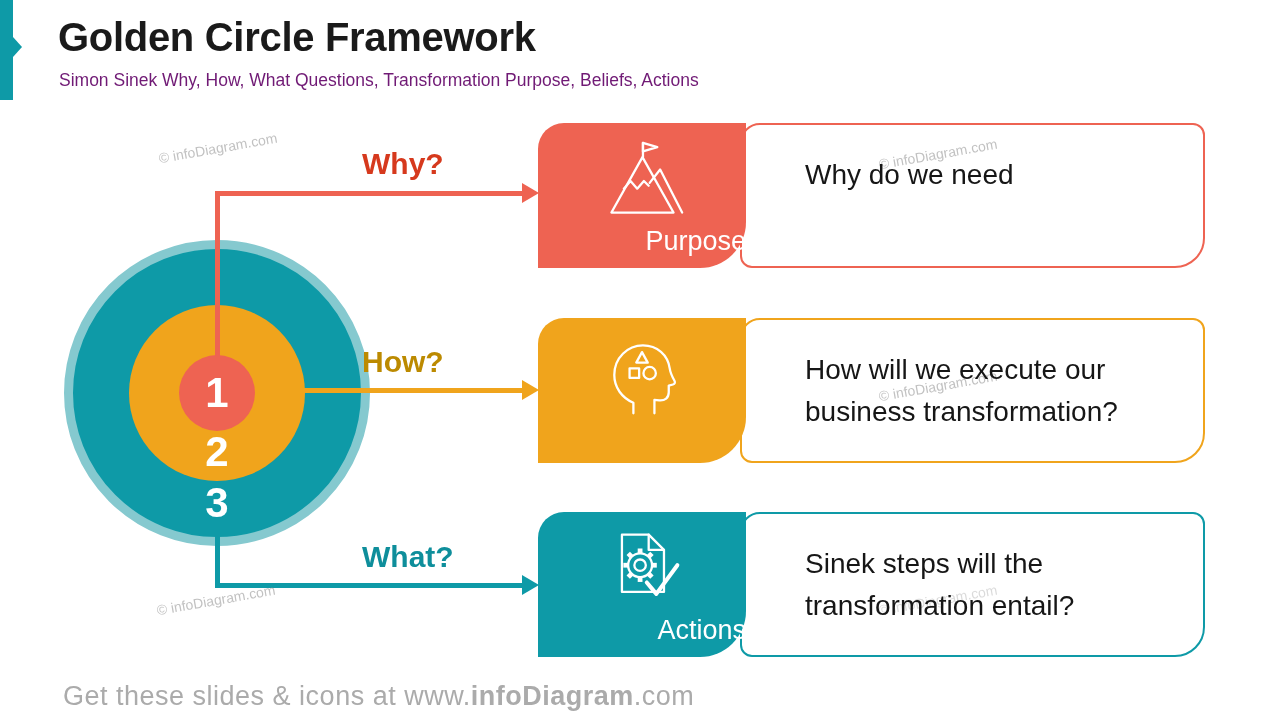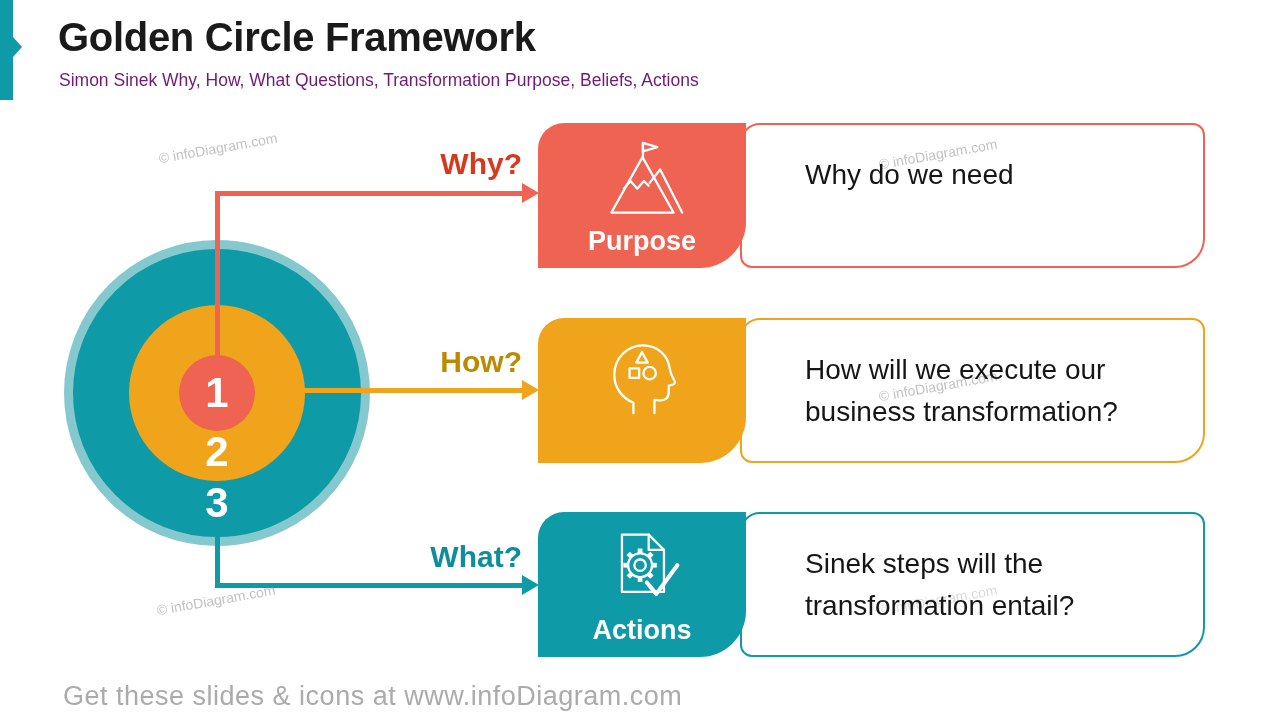--- a/index.html
+++ b/index.html
@@ -41,52 +41,52 @@
   #arrow-why   { left:522px; top:183px; width:0; height:0;
     border-left:17px solid var(--coral); border-top:10px solid transparent; border-bottom:10px solid transparent; }
   #line-how-h  { left:302px; top:388px; width:221px; height:5px; background:var(--orange); }
   #arrow-how   { left:522px; top:380px; width:0; height:0;
     border-left:17px solid var(--orange); border-top:10px solid transparent; border-bottom:10px solid transparent; }
   #line-what-v { left:215px; top:534px; width:5px; height:54px; background:var(--teal); }
   #line-what-h { left:215px; top:583px; width:308px; height:5px; background:var(--teal); }
   #arrow-what  { left:522px; top:575px; width:0; height:0;
     border-left:17px solid var(--teal); border-top:10px solid transparent; border-bottom:10px solid transparent; }
 
-  .q-label { position:absolute; left:362px; width:160px; text-align:right; z-index:3;
+  .q-label { position:absolute; left:362px; width:160px; text-align:left; z-index:3;
     font-size:30px; font-weight:700; color:var(--qc); }
   #q-why  { top:147px; }
   #q-how  { top:345px; }
   #q-what { top:540px; }
 
   
   .row { position:absolute; left:538px; width:667px; height:145px; }
   #row-0 { top:123px; }  #row-1 { top:318px; }  #row-2 { top:512px; }
   .row .card { position:absolute; left:202px; right:0; top:0; bottom:0;
     background:#ffffff; border:2px solid var(--rc);
     border-radius:20px 12px 30px 12px; }
   .row .block { position:absolute; left:0; top:0; width:208px; height:145px; z-index:4;
     background:var(--rc); border-radius:26px 0 46px 0; }
   .row .block-icon { position:absolute; left:61px; top:15px; width:86px; height:86px; z-index:5; }
-  .row .block-label { position:absolute; left:0; top:103px; width:208px; text-align:center; z-index:5;
-    color:#ffffff; font-size:27px; font-weight:700; }
+  .row .block-label { position:absolute; left:0; top:103px; width:208px; text-align:right; z-index:5;
+    color:#ffffff; font-size:27px; font-weight:400; }
   .row .card-text { position:absolute; left:267px; top:31px; z-index:5;
     font-size:28px; line-height:42px; font-weight:400; color:var(--body-text); }
 
   
   .wm { position:absolute; z-index:3; font-size:14px; color:var(--watermark-gray);
     opacity:0.55; transform:rotate(-10deg); white-space:nowrap; }
   #wm-1 { left:158px; top:140px; }
   #wm-2 { left:878px; top:146px; }
   #wm-3 { left:878px; top:378px; }
   #wm-4 { left:156px; top:592px; }
   #wm-5 { left:878px; top:592px; opacity:0.32; }
 
   
   #footer { left:63px; top:681px; font-size:27px; color:var(--footer-gray); letter-spacing:0.5px; }
-  #footer .brand { font-weight:400; }
+  #footer .brand { font-weight:700; }
 
   svg { display:block; }
 </style>
 </head>
 <body>
 
 <div class="abs" id="accent-bar"></div>
 <div class="abs" id="accent-chevron"></div>
 <h1 class="abs" id="title">Golden Circle Framework</h1>
 <p class="abs" id="subtitle">Simon Sinek Why, How, What Questions, Transformation Purpose, Beliefs, Actions</p>

